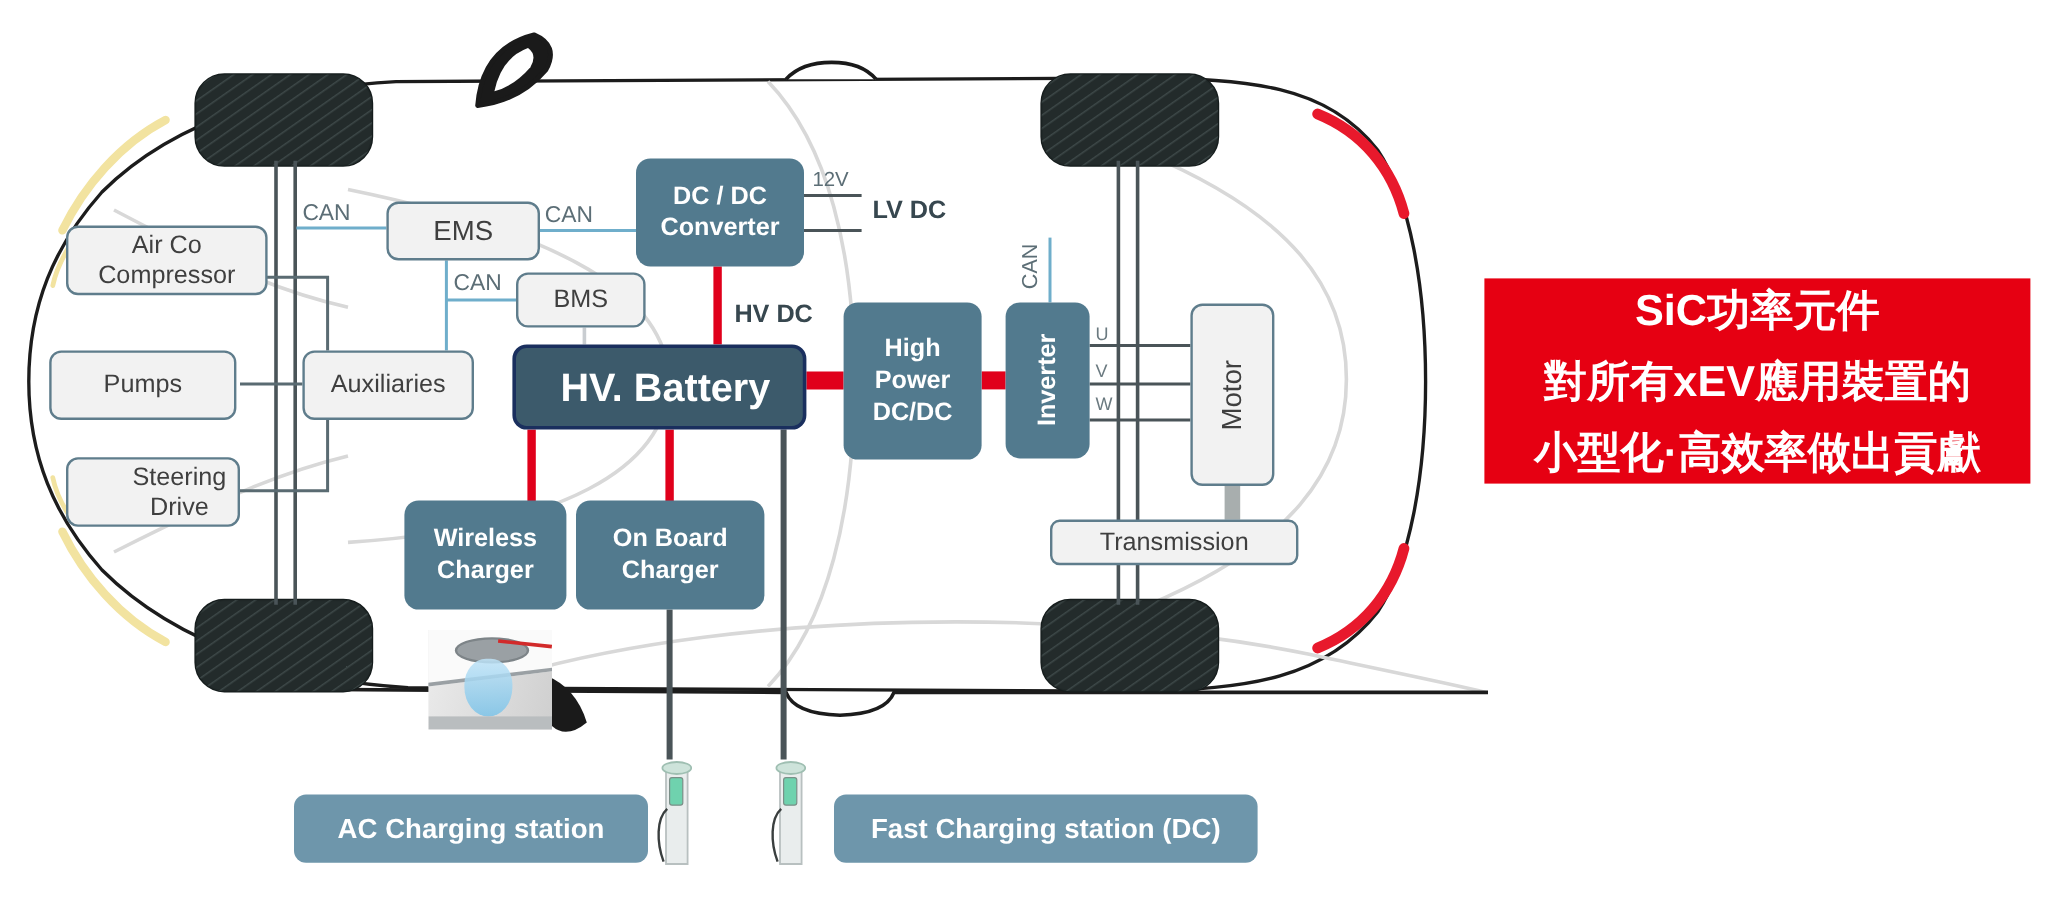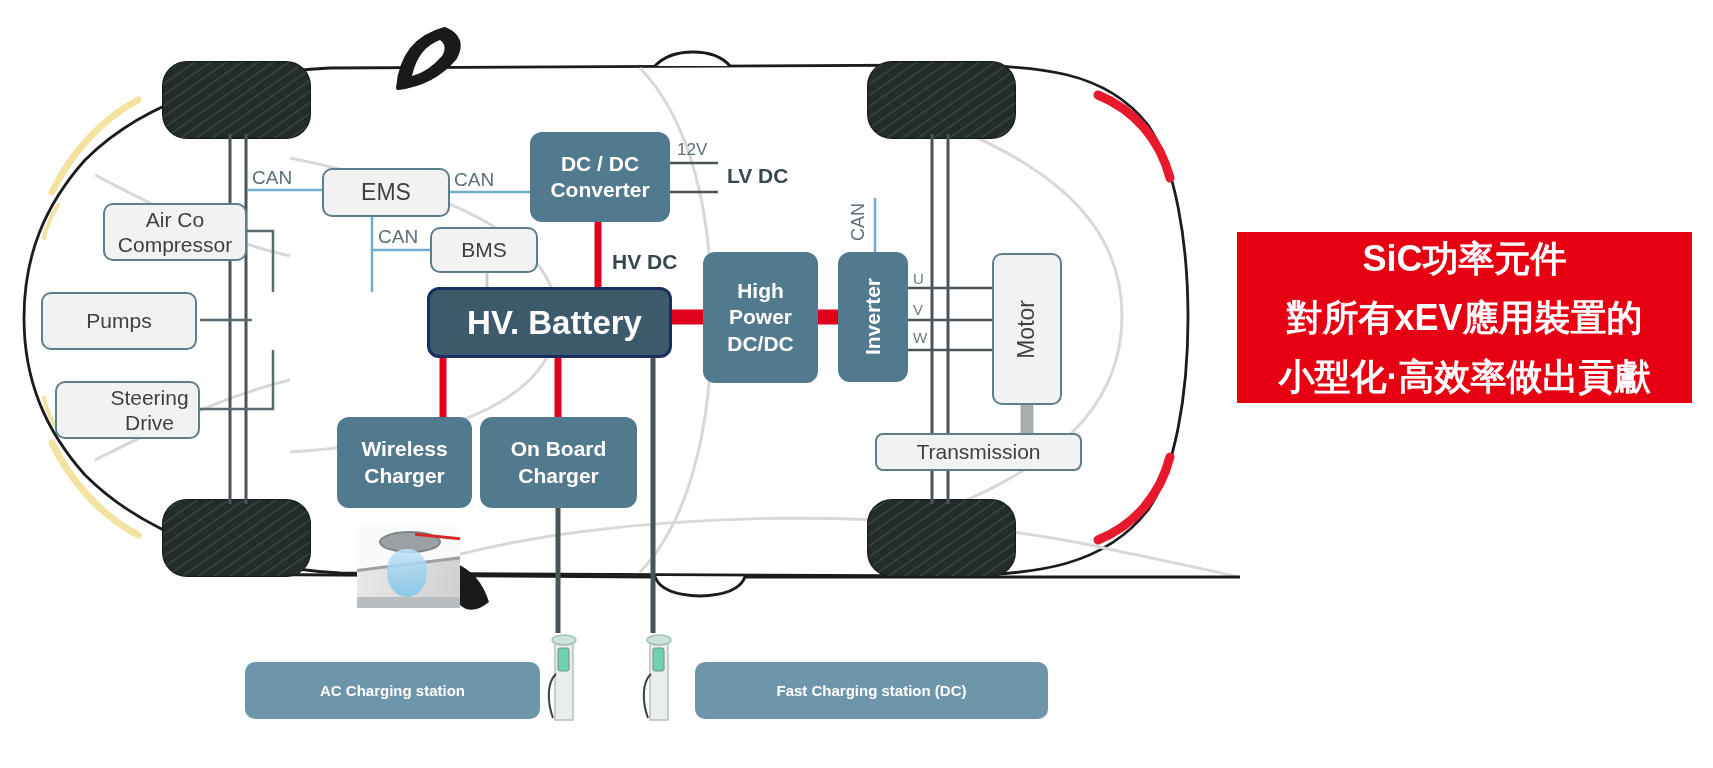--- a/index.html
+++ b/index.html
@@ -10,21 +10,21 @@
   .prelines{white-space:pre-line;}
   .box{position:absolute;display:flex;align-items:center;justify-content:center;
        text-align:center;box-sizing:border-box;z-index:3;}
   .box-light{background:#f2f2f2;border:2px solid #5f7d8c;border-radius:10px;
              color:#3f3f3f;font-size:21px;line-height:1.2;}
   .box-teal{background:#527a8e;border-radius:12px;color:#ffffff;font-weight:bold;
             font-size:21px;line-height:1.25;}
   .box-battery{background:#3c5a6b;border:3px solid #1a2f5e;border-radius:12px;
                color:#ffffff;font-weight:bold;font-size:33px;padding-left:10px;}
   .box-station{background:#6e96ab;border-radius:10px;color:#ffffff;font-weight:bold;
-               font-size:15px;}
+               font-size:23px;}
   .wire-label{position:absolute;z-index:3;color:#5c6e76;font-size:19px;}
   .wire-label-bold{position:absolute;z-index:3;color:#37474f;font-size:21px;font-weight:bold;}
   .phase-label{position:absolute;z-index:3;color:#6b7a80;font-size:15px;}
   .vtext{writing-mode:vertical-rl;transform:rotate(180deg);}
   #banner{position:absolute;left:1237px;top:232px;width:455px;height:171px;
           background:#e60012;z-index:3;display:flex;flex-direction:column;
           align-items:center;justify-content:space-between;color:#ffffff;font-weight:bold;
           font-size:36px;line-height:53px;text-align:center;}
   #wireless-photo{position:absolute;left:357px;top:525px;width:103px;height:83px;
           overflow:hidden;z-index:2;background:linear-gradient(105deg,#ececec,#cfcfcf);}
@@ -145,25 +145,26 @@
     <div class="abs" style="left:-18px;top:-28px;width:130px;height:66px;background:#fafafa;
                 border-bottom:3px solid #9aa0a4;transform:rotate(-7deg);"></div>
     <div class="abs" style="left:22px;top:6px;width:58px;height:18px;background:#9aa0a4;
                 border-radius:50%;border:2px solid #7d8488;"></div>
     <div class="abs" style="left:30px;top:24px;width:40px;height:48px;opacity:.85;
                 background:linear-gradient(#bfe3f7,#7cc3e8);border-radius:45% 45% 50% 50%;"></div>
     <div class="abs" style="left:58px;top:10px;width:45px;height:3px;background:#d22a2a;transform:rotate(6deg);"></div>
     <div class="abs" style="left:0;top:72px;width:103px;height:11px;background:#b9bdbf;"></div>
   </div>
 
-  <div class="box box-light prelines" style="left:55px;top:203px;width:144px;height:58px;margin-left:48px;">Air Co
+  <div class="box box-light prelines" style="left:55px;top:188px;width:168px;height:58px;">Air Co
 Compressor</div>
   <div class="box box-light" style="left:41px;top:292px;width:156px;height:58px;">Pumps</div>
   <div class="box box-light prelines" style="left:55px;top:381px;width:145px;height:58px;padding-left:44px;">Steering
 Drive</div>
+  <div class="box box-light" style="left:252px;top:292px;width:143px;height:58px;">Auxiliaries</div>
   <div class="box box-light" style="left:322px;top:168px;width:128px;height:49px;font-size:23px;">EMS</div>
   <div class="box box-light" style="left:430px;top:227px;width:108px;height:46px;">BMS</div>
   <div class="box box-light" style="left:992px;top:253px;width:70px;height:152px;font-size:23px;">
     <span class="vtext">Motor</span>
   </div>
   <div class="box box-light" style="left:875px;top:433px;width:207px;height:38px;border-radius:8px;">Transmission</div>
 
   <div class="box box-teal prelines" style="left:530px;top:132px;width:140px;height:90px;">DC / DC
 Converter</div>
   <div class="box box-teal prelines" style="left:703px;top:252px;width:115px;height:131px;">High

